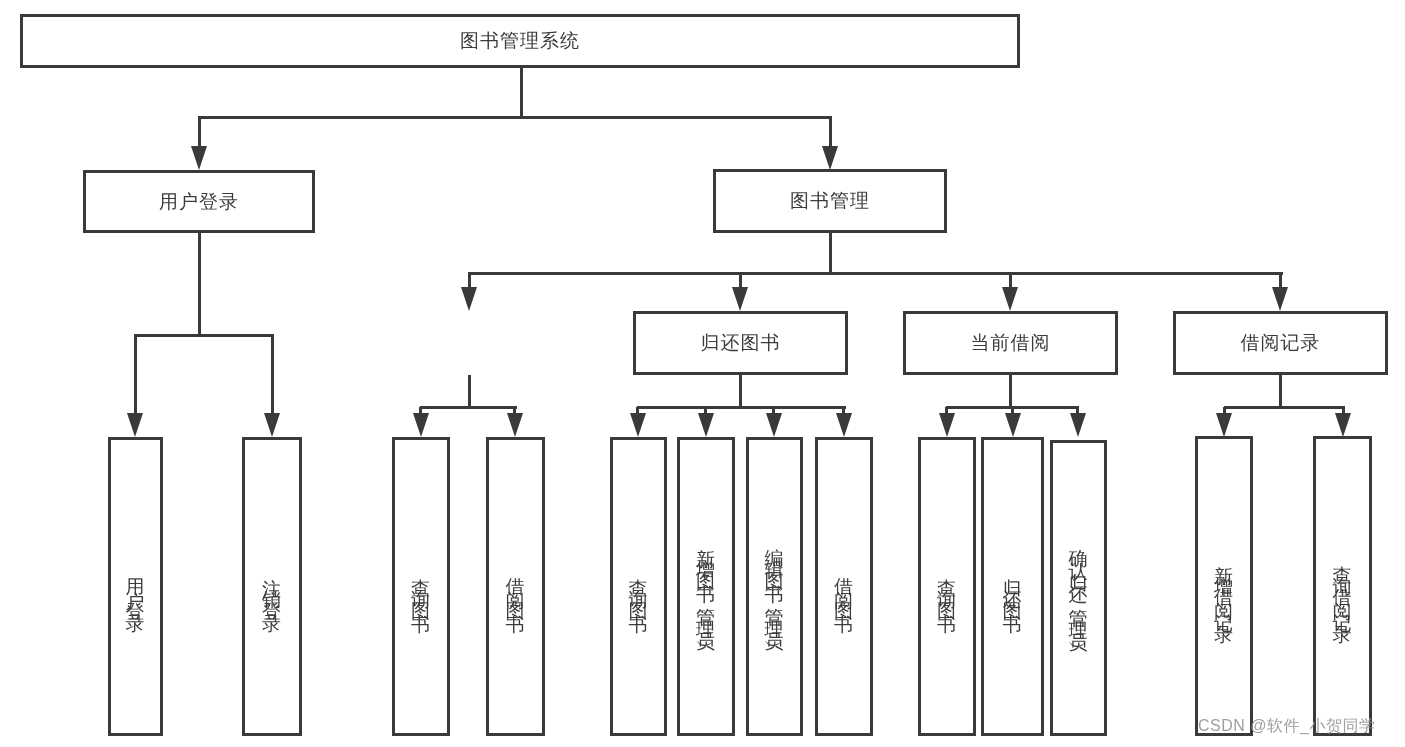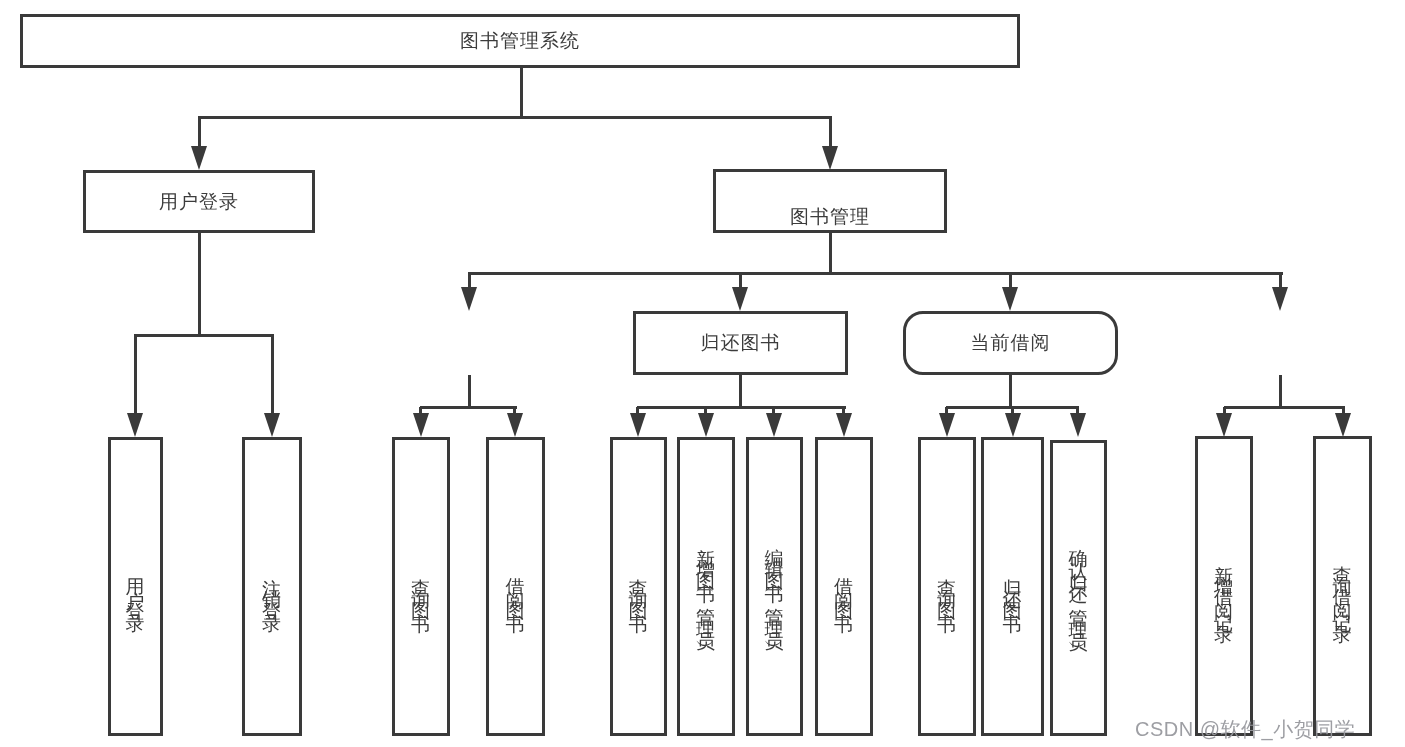--- a/index.html
+++ b/index.html
@@ -17,22 +17,22 @@
     writing-mode:vertical-rl;text-orientation:mixed;letter-spacing:12px;line-height:1;
     display:block;
   }
   .ln{position:absolute;background:#3a3a3a;}
   .ah{
     position:absolute;width:0;height:0;
     border-left:8px solid transparent;border-right:8px solid transparent;
     border-top:24px solid #3a3a3a;
   }
   .watermark{
-    position:absolute;left:1135px;top:716px;z-index:10;
-    font-size:20px;letter-spacing:0.5px;color:rgba(152,153,158,0.95);white-space:nowrap;text-align:center;
+    position:absolute;left:1198px;top:716px;z-index:10;
+    font-size:16px;letter-spacing:0.5px;color:rgba(152,153,158,0.95);white-space:nowrap;text-align:center;
   }
 </style>
 </head>
 <body>
 
 <div class="canvas">
 
   <div class="ln" style="left:520px;top:67px;width:3px;height:51px;"></div>
   <div class="ln" style="left:198px;top:116px;width:634px;height:3px;"></div>
   <div class="ln" style="left:198px;top:117px;width:3px;height:32px;"></div>
@@ -93,33 +93,36 @@
   <div class="ah" style="left:1335px;top:413px;"></div>
 
   <div class="box hbox" style="left:20px;top:14px;width:1000px;height:54px;">
     <span>图书管理系统</span>
   </div>
 
   <div class="box hbox" style="left:83px;top:170px;width:232px;height:63px;">
     <span>用户登录</span>
   </div>
 
-  <div class="box hbox" style="left:713px;top:169px;width:234px;height:64px;align-items:flex-end;">
+  <div class="box hbox" style="left:713px;top:169px;width:234px;height:64px;">
     <span>图书管理</span>
   </div>
 
 
   <div class="box hbox" style="left:633px;top:311px;width:215px;height:64px;">
     <span>归还图书</span>
   </div>
 
-  <div class="box hbox" style="left:903px;top:311px;width:215px;height:64px;border-radius:20px;">
+  <div class="box hbox" style="left:903px;top:311px;width:215px;height:64px;">
     <span>当前借阅</span>
   </div>
 
+  <div class="box hbox" style="left:1173px;top:311px;width:215px;height:64px;">
+    <span>借阅记录</span>
+  </div>
 
   <div class="box vbox" style="left:108px;top:437px;width:55px;height:299px;">
     <span>用户登录</span>
   </div>
   <div class="box vbox" style="left:242px;top:437px;width:60px;height:299px;">
     <span>注销登录</span>
   </div>
 
   <div class="box vbox" style="left:392px;top:437px;width:58px;height:299px;">
     <span>查询图书</span>

